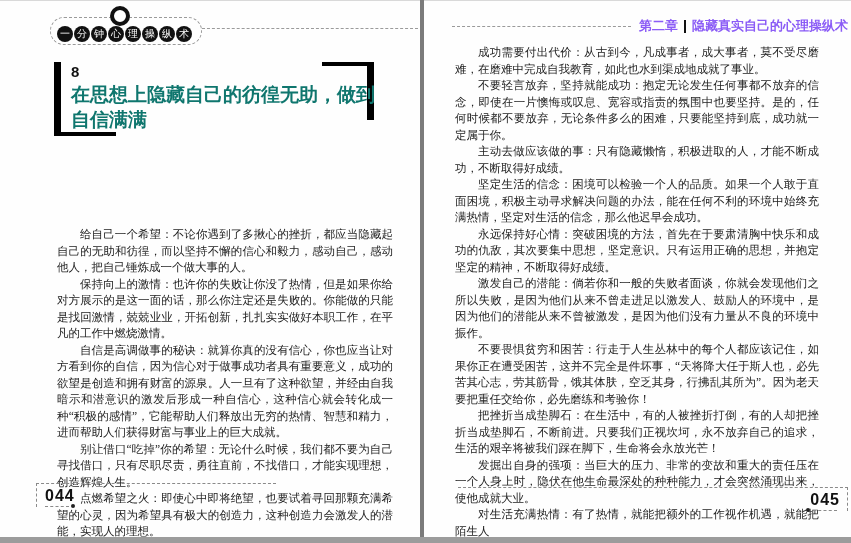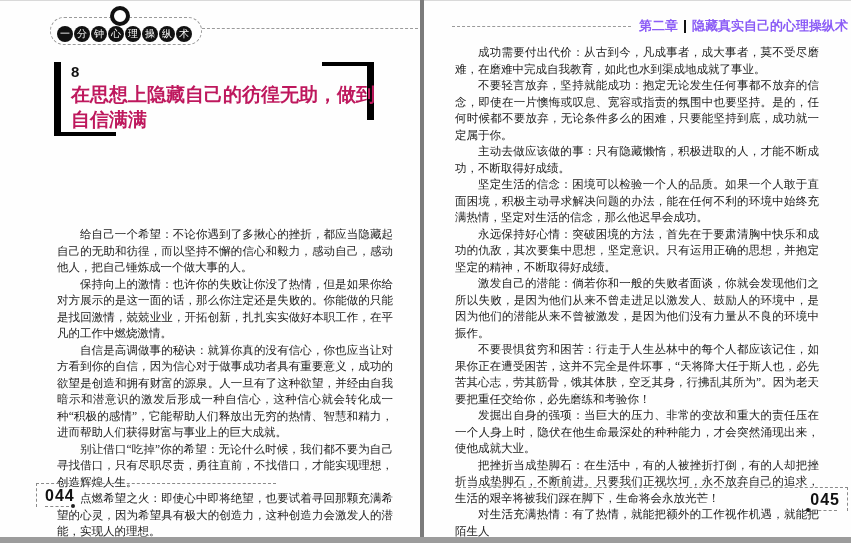--- a/index.html
+++ b/index.html
@@ -18,21 +18,21 @@
   .logo-row{position:absolute;left:57px;top:26px;display:flex;gap:1px;}
   .logo-badge{width:16px;height:16px;border-radius:50%;background:#111;color:#fff;
               font-size:10px;line-height:16px;text-align:center;
               font-family:"Liberation Sans",sans-serif;}
   .logo-dash-line{position:absolute;left:202px;top:28px;width:216px;border-top:1px dashed #9a9a9a;}
 
   
   .brk{position:absolute;background:#000;}
   .section-number{position:absolute;left:71px;top:63px;font-size:15px;font-weight:bold;color:#111;}
   .section-title{position:absolute;left:71px;top:82px;width:306px;font-size:19px;line-height:25px;
-                 font-weight:bold;color:#be185d;letter-spacing:0px;}
+                 font-weight:bold;color:#0f766e;letter-spacing:0px;}
 
   
   .page-body{position:absolute;}
   .page-body p{margin:0;text-indent:2em;text-align:justify;
                font:11.5px/16.5px "Liberation Serif","DejaVu Serif",serif;color:#222;}
 
   
   .chapter-header{position:absolute;left:452px;top:17px;width:396px;height:18px;
                   display:flex;align-items:center;}
   .chapter-dash{flex:1;border-top:1px dashed #9a9a9a;margin-right:8px;}
@@ -101,22 +101,22 @@
     </div>
 
     <div class="page-body" style="left:455px;top:44px;width:364px;">
       <p>成功需要付出代价：从古到今，凡成事者，成大事者，莫不受尽磨难，在磨难中完成自我教育，如此也水到渠成地成就了事业。</p>
       <p>不要轻言放弃，坚持就能成功：抱定无论发生任何事都不放弃的信念，即使在一片懊悔或叹息、宽容或指责的氛围中也要坚持。是的，任何时候都不要放弃，无论条件多么的困难，只要能坚持到底，成功就一定属于你。</p>
       <p>主动去做应该做的事：只有隐藏懒惰，积极进取的人，才能不断成功，不断取得好成绩。</p>
       <p>坚定生活的信念：困境可以检验一个人的品质。如果一个人敢于直面困境，积极主动寻求解决问题的办法，能在任何不利的环境中始终充满热情，坚定对生活的信念，那么他迟早会成功。</p>
       <p>永远保持好心情：突破困境的方法，首先在于要肃清胸中快乐和成功的仇敌，其次要集中思想，坚定意识。只有运用正确的思想，并抱定坚定的精神，不断取得好成绩。</p>
       <p>激发自己的潜能：倘若你和一般的失败者面谈，你就会发现他们之所以失败，是因为他们从来不曾走进足以激发人、鼓励人的环境中，是因为他们的潜能从来不曾被激发，是因为他们没有力量从不良的环境中振作。</p>
       <p>不要畏惧贫穷和困苦：行走于人生丛林中的每个人都应该记住，如果你正在遭受困苦，这并不完全是件坏事，“天将降大任于斯人也，必先苦其心志，劳其筋骨，饿其体肤，空乏其身，行拂乱其所为”。因为老天要把重任交给你，必先磨练和考验你！</p>
+      <p>把挫折当成垫脚石：在生活中，有的人被挫折打倒，有的人却把挫折当成垫脚石，不断前进。只要我们正视坎坷，永不放弃自己的追求，生活的艰辛将被我们踩在脚下，生命将会永放光芒！</p>
       <p>发掘出自身的强项：当巨大的压力、非常的变故和重大的责任压在一个人身上时，隐伏在他生命最深处的种种能力，才会突然涌现出来，使他成就大业。</p>
-      <p>把挫折当成垫脚石：在生活中，有的人被挫折打倒，有的人却把挫折当成垫脚石，不断前进。只要我们正视坎坷，永不放弃自己的追求，生活的艰辛将被我们踩在脚下，生命将会永放光芒！</p>
       <p>对生活充满热情：有了热情，就能把额外的工作视作机遇，就能把陌生人</p>
     </div>
 
     <div class="dash-h" style="left:458px;top:487px;width:390px;"></div>
     <div class="dash-v" style="left:847px;top:487px;height:24px;"></div>
     <div class="pagenum" style="left:802px;top:491px;width:38px;text-align:right;">045</div>
     <div class="dot" style="left:806px;top:508px;"></div>
     <div class="dash-h" style="left:813px;top:510px;width:24px;"></div>
   </div>
 

